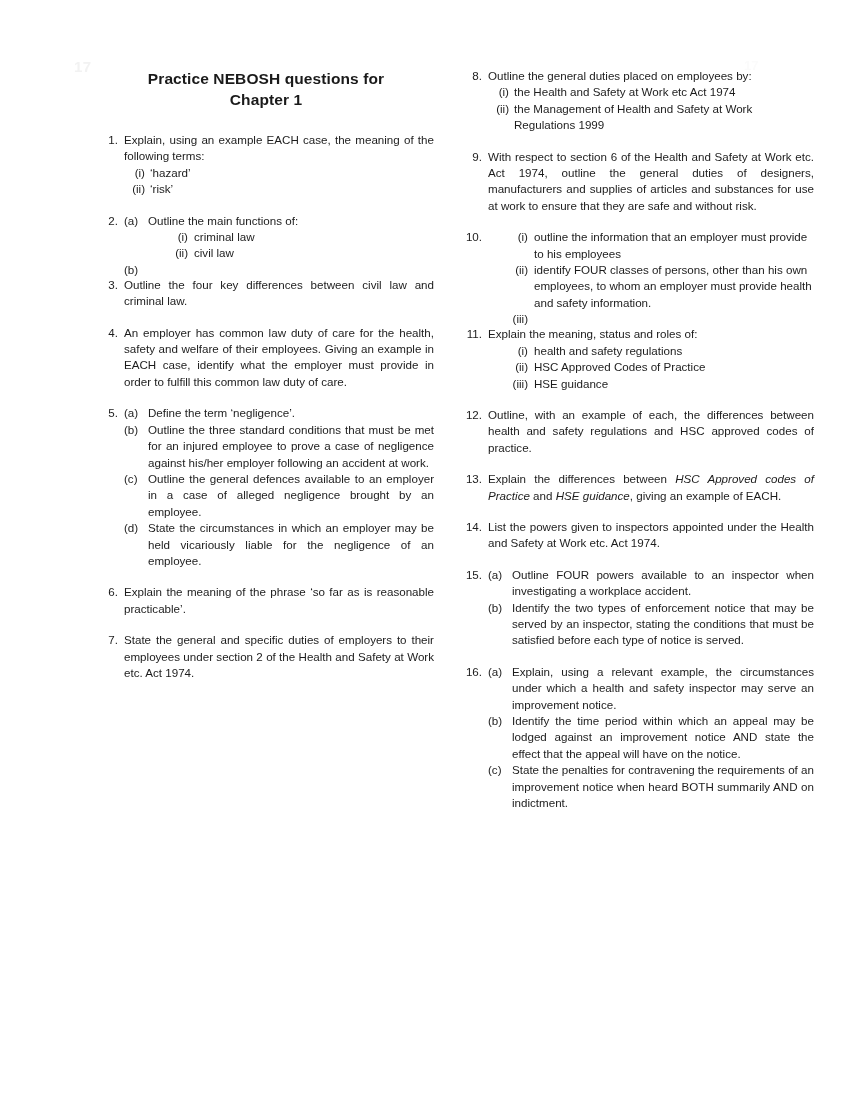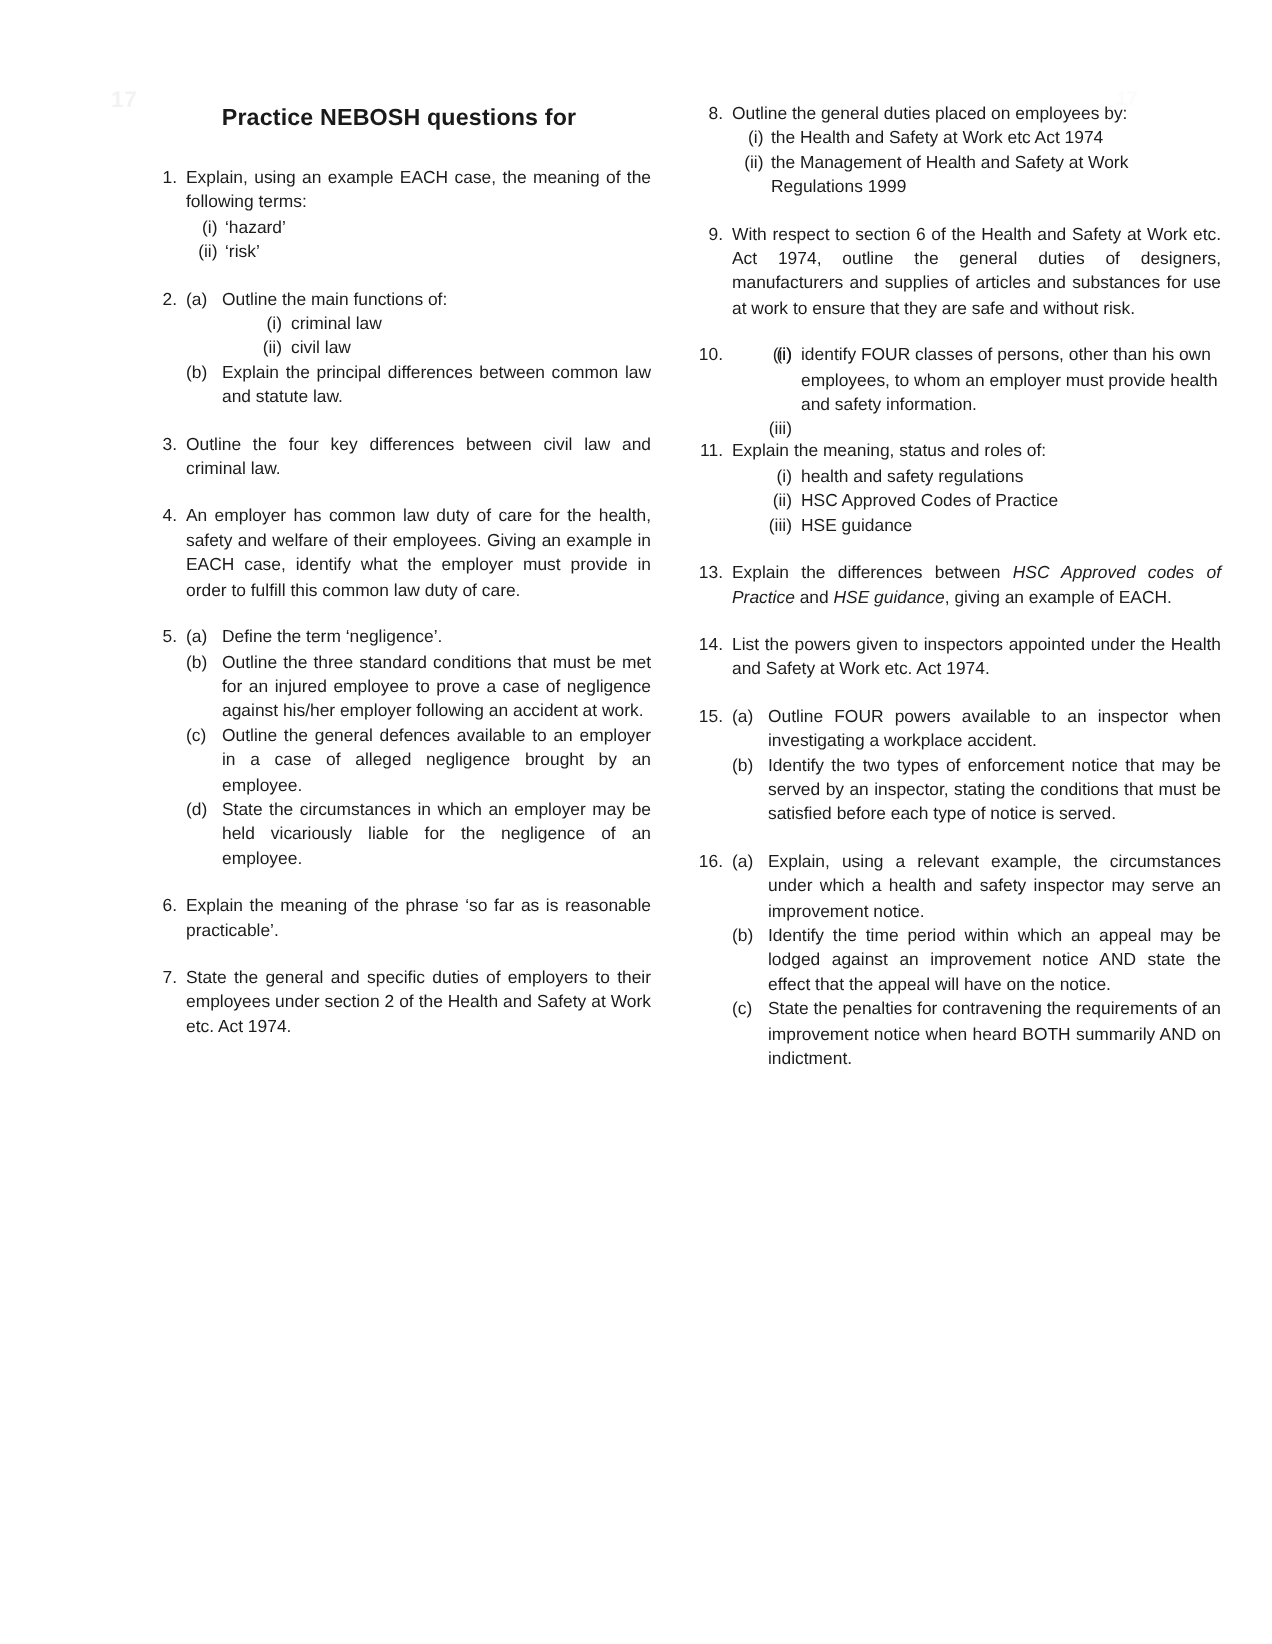--- a/index.html
+++ b/index.html
@@ -154,38 +154,39 @@
 <div id="page">
 
   <div class="ghost-mark">17</div>
   <div class="ghost-mark-2">17</div>
 
   <div class="columns">
 
     <div class="col col-left">
       <h1 class="doc-title">
         <span>Practice NEBOSH questions for</span>
+        <span class="ttl-line2">Chapter 1</span>
       </h1>
       <ol class="qlist" id="left-questions">
           <li class="question">
             <span class="qnum">1.</span>
             <span class="qbody"><span><b>Explain</b>, using an example <b>EACH</b> case, the meaning of the following terms:</span><ul class="romans indent-tight">
                 <li><span class="rnum">(i)</span><span>‘hazard’</span></li>
                 <li><span class="rnum">(ii)</span><span>‘risk’</span></li>
               </ul></span>
           </li>
           <li class="question">
             <span class="qnum">2.</span>
             <span class="qbody">
               <ul class="letters">
                 <li><span class="lnum">(a)</span><span><b>Outline</b> the main functions of:</span><ul class="romans indent-deep">
                     <li><span class="rnum">(i)</span><span>criminal law</span></li>
                     <li><span class="rnum">(ii)</span><span>civil law</span></li>
                   </ul></li>
-                <li><span class="lnum">(b)</span><span><b>Explain</b> the principal differences between common law and statute law.</span></li>
+                <li><span class="lnum">(b)</span></li>
               </ul>
             </span>
           </li>
           <li class="question">
             <span class="qnum">3.</span>
             <span class="qbody"><span><b>Outline</b> the <b>four</b> key differences between civil law and criminal law.</span></span>
           </li>
           <li class="question">
             <span class="qnum">4.</span>
             <span class="qbody"><span>An employer has common law duty of care for the health, safety and welfare of their employees. <b>Giving</b> an example in <b>EACH</b> case, <b>identify</b> what the employer must provide in order to fulfill this common law duty of care.</span></span>
@@ -221,34 +222,38 @@
                 <li><span class="rnum">(ii)</span><span>the Management of Health and Safety at Work Regulations 1999</span></li>
               </ul></span>
           </li>
           <li class="question">
             <span class="qnum">9.</span>
             <span class="qbody"><span>With respect to section 6 of the Health and Safety at Work etc. Act 1974, <b>outline</b> the general duties of designers, manufacturers and supplies of articles and substances for use at work to ensure that they are safe and without risk.</span></span>
           </li>
           <li class="question">
             <span class="qnum">10.</span>
             <span class="qbody"><ul class="romans indent-deep">
-                <li><span class="rnum">(i)</span></li>
+                <li><span class="rnum">(i)</span><span><b>outline</b> the information that an employer must provide to his employees</span></li>
                 <li><span class="rnum">(ii)</span><span><b>identify FOUR</b> classes of persons, other than his own employees, to whom an employer must provide health and safety information.</span></li>
                 <li><span class="rnum">(iii)</span></li>
               </ul></span>
           </li>
           <li class="question">
             <span class="qnum">11.</span>
             <span class="qbody"><span><b>Explain</b> the meaning, status and roles of:</span><ul class="romans indent-deep">
                 <li><span class="rnum">(i)</span><span>health and safety regulations</span></li>
                 <li><span class="rnum">(ii)</span><span>HSC Approved Codes of Practice</span></li>
                 <li><span class="rnum">(iii)</span><span>HSE guidance</span></li>
               </ul></span>
           </li>
           <li class="question">
+            <span class="qnum">12.</span>
+            <span class="qbody"><span><b>Outline</b>, with an example of each, the differences between health and safety regulations and HSC approved codes of practice.</span></span>
+          </li>
+          <li class="question">
             <span class="qnum">13.</span>
             <span class="qbody"><span><b>Explain</b> the differences between <i>HSC Approved codes of Practice</i> and <i>HSE guidance</i>, giving an example of <b>EACH.</b></span></span>
           </li>
           <li class="question">
             <span class="qnum">14.</span>
             <span class="qbody"><span><b>List</b> the powers given to inspectors appointed under the Health and Safety at Work etc. Act 1974.</span></span>
           </li>
           <li class="question">
             <span class="qnum">15.</span>
             <span class="qbody">

